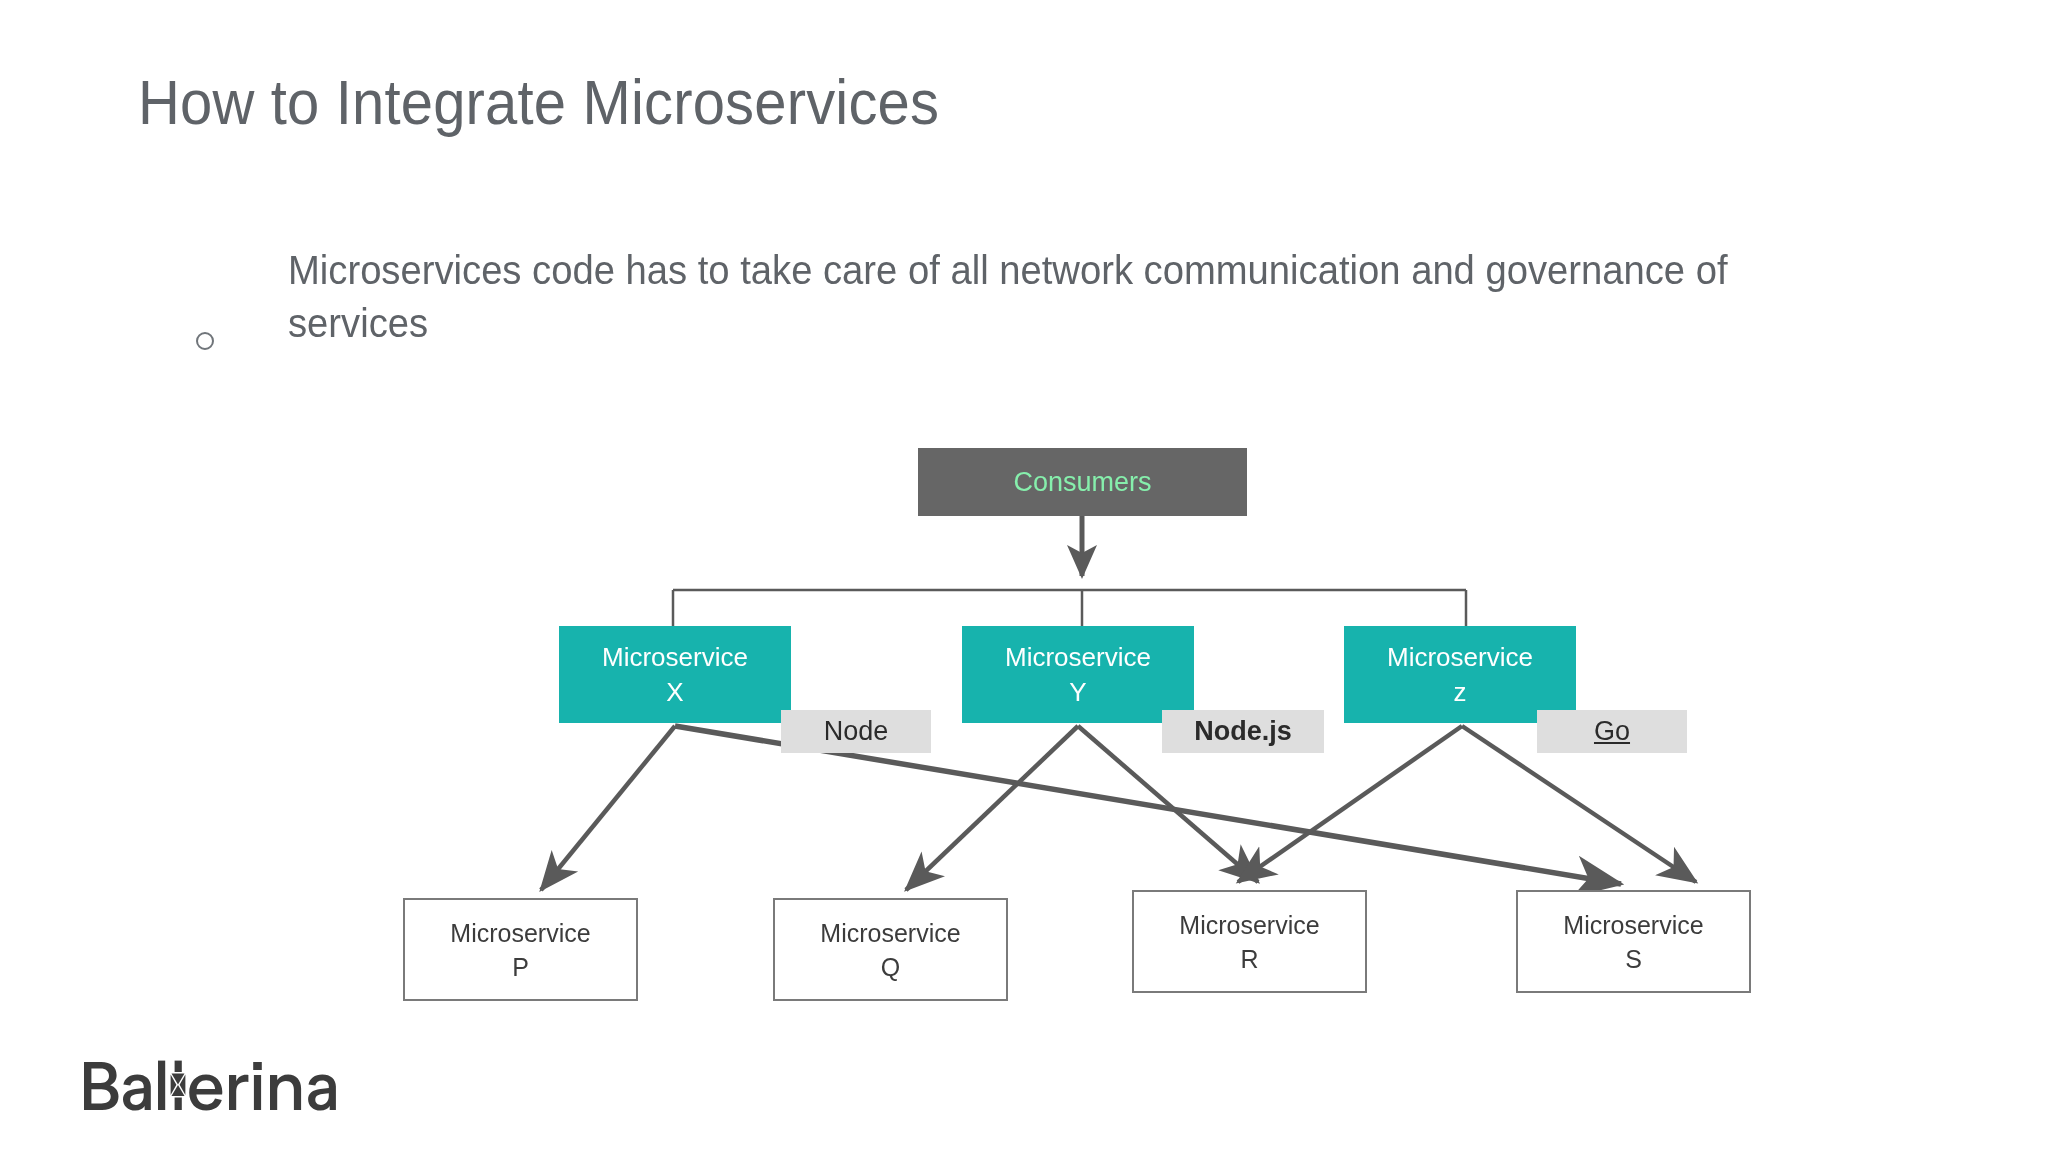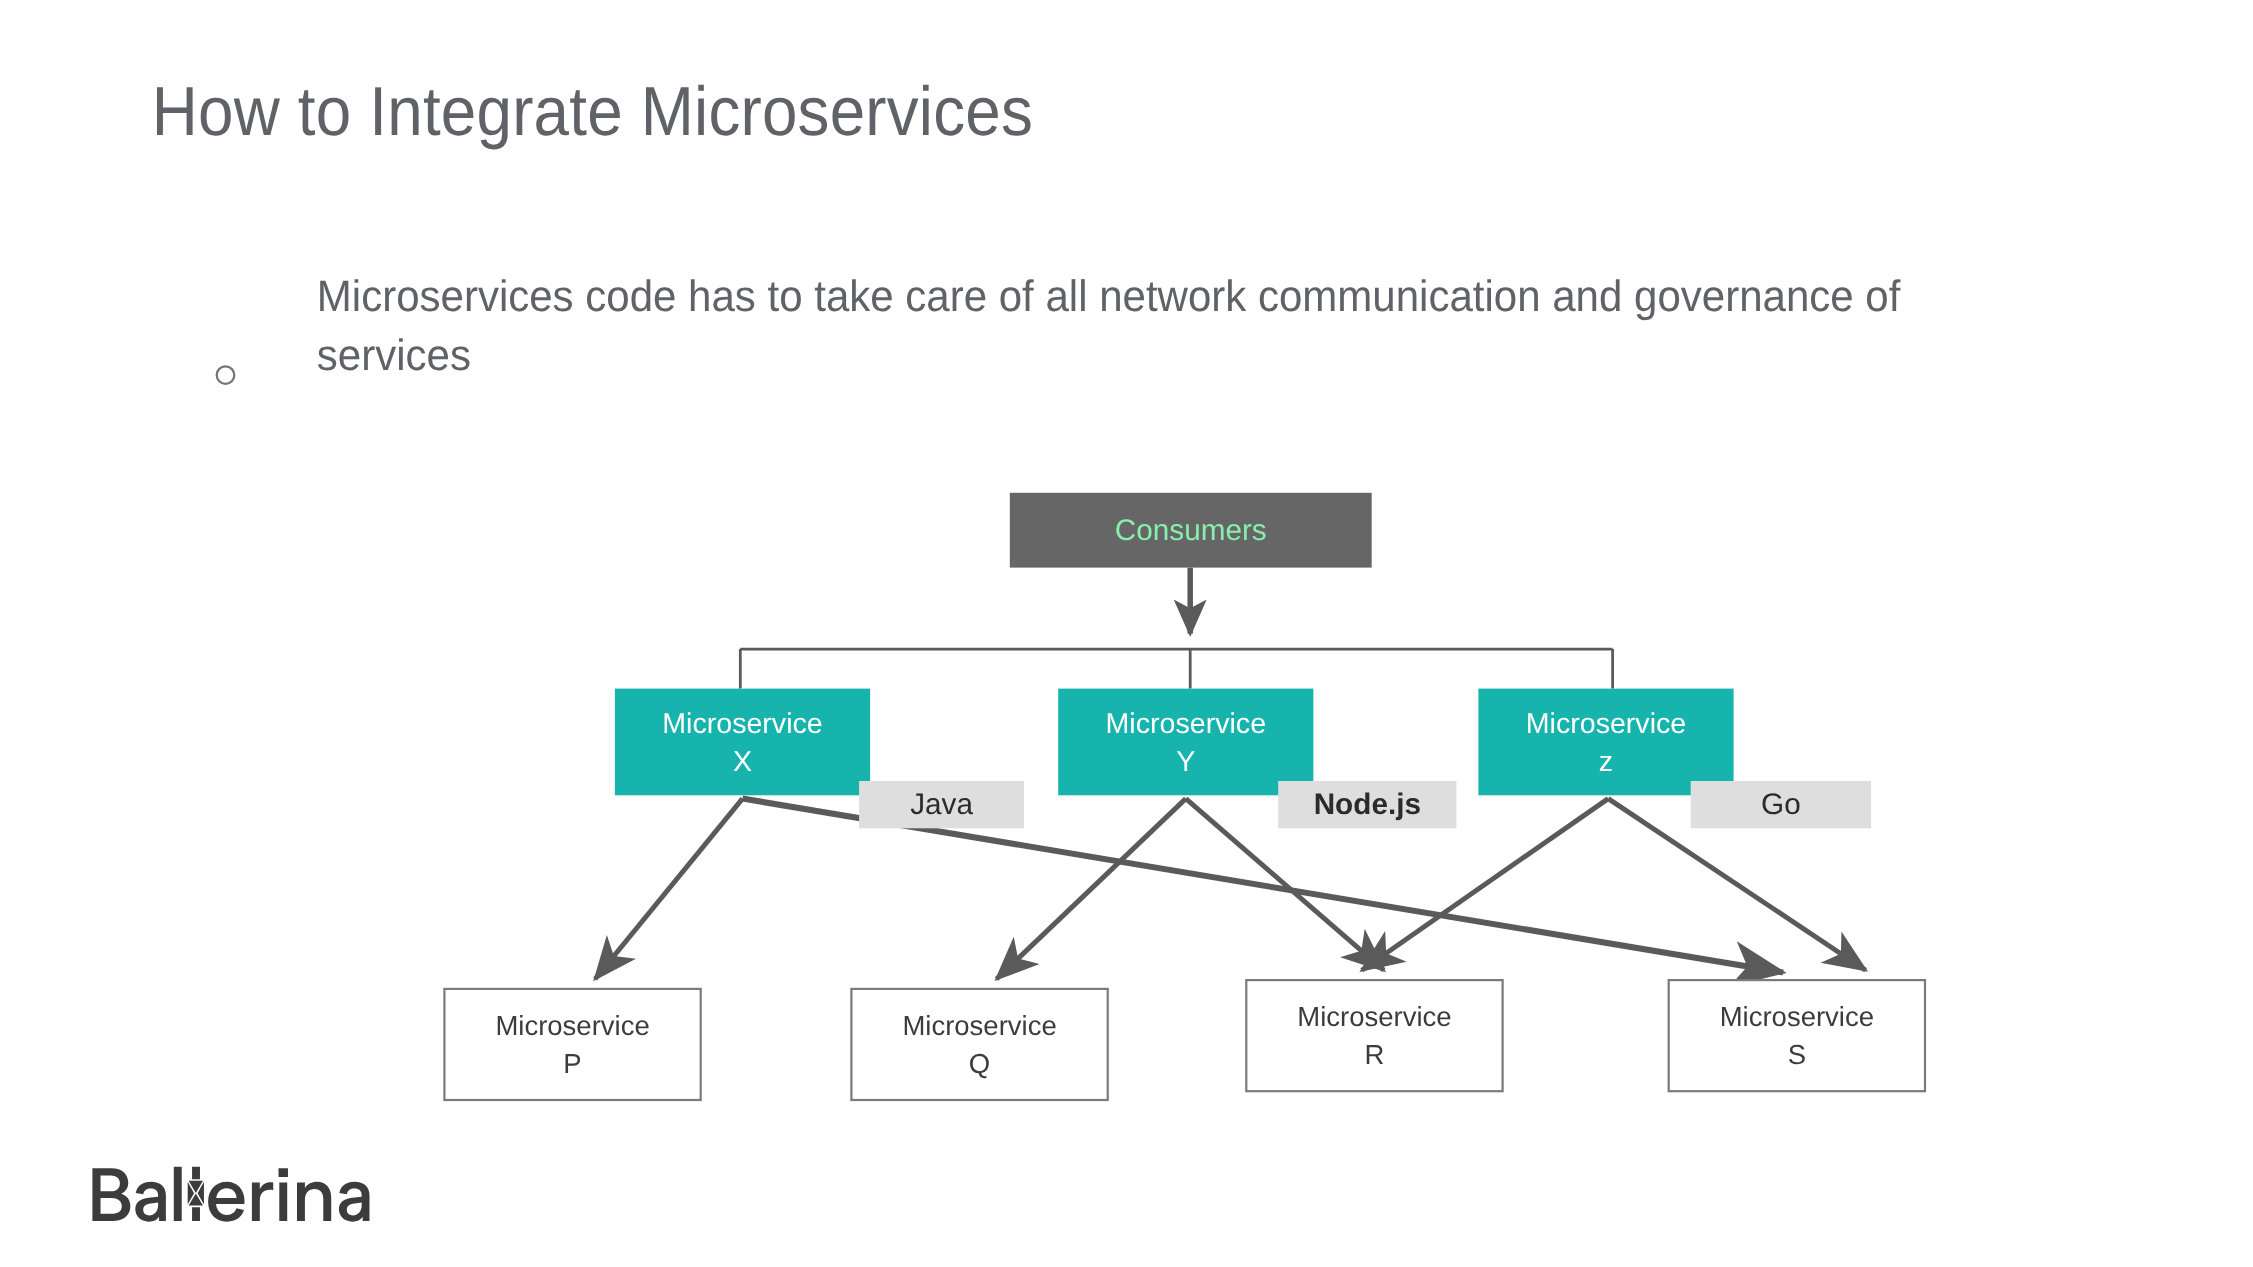--- a/index.html
+++ b/index.html
@@ -118,21 +118,21 @@
     background: #dedede;
     color: #2b2b2b;
     font-size: 27px;
     display: flex;
     align-items: center;
     justify-content: center;
     box-sizing: border-box;
   }
   .tag-java    { left: 733px;  top: 710px; width: 150px; }
   .tag-nodejs  { left: 1114px; top: 710px; width: 162px; font-weight: bold; }
-  .tag-go      { left: 1489px; top: 710px; width: 164px; }
+  .tag-go      { left: 1489px; top: 710px; width: 150px; text-decoration: underline; }
 
   .node-ms-plain {
     width: 235px;
     height: 103px;
     background: #ffffff;
     border: 2px solid #7a7a7a;
     color: #3c3c3c;
     font-size: 25px;
     line-height: 1.36;
     font-weight: 400;
@@ -209,21 +209,21 @@
   </div>
   <div class="node node-ms-teal node-y">
     <span>Microservice</span>
     <span>Y</span>
   </div>
   <div class="node node-ms-teal node-z">
     <span>Microservice</span>
     <span>z</span>
   </div>
 
-  <div class="lang-tag tag-java">Java</div>
+  <div class="lang-tag tag-java">Node</div>
   <div class="lang-tag tag-nodejs">Node.js</div>
   <div class="lang-tag tag-go">Go</div>
 
   <div class="node node-ms-plain node-p">
     <span>Microservice</span>
     <span>P</span>
   </div>
   <div class="node node-ms-plain node-q">
     <span>Microservice</span>
     <span>Q</span>

